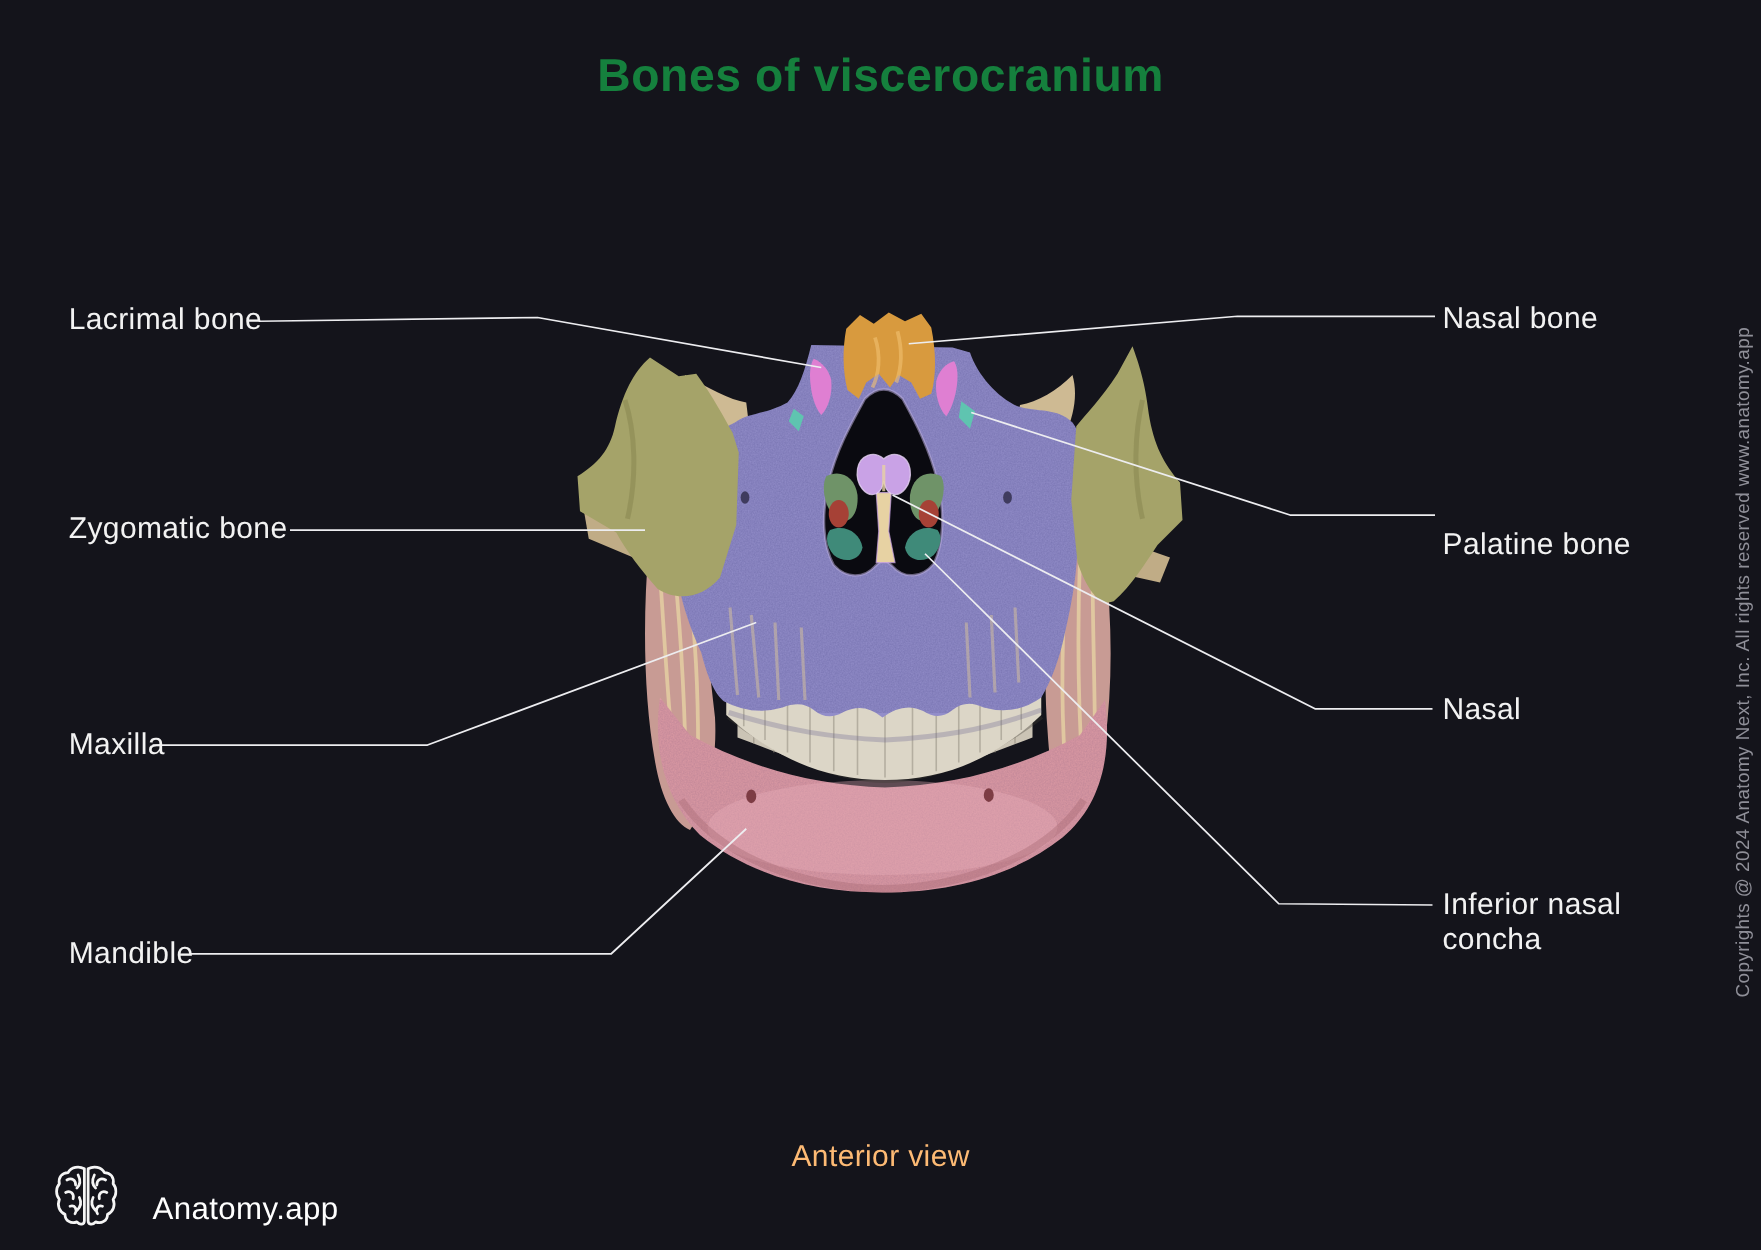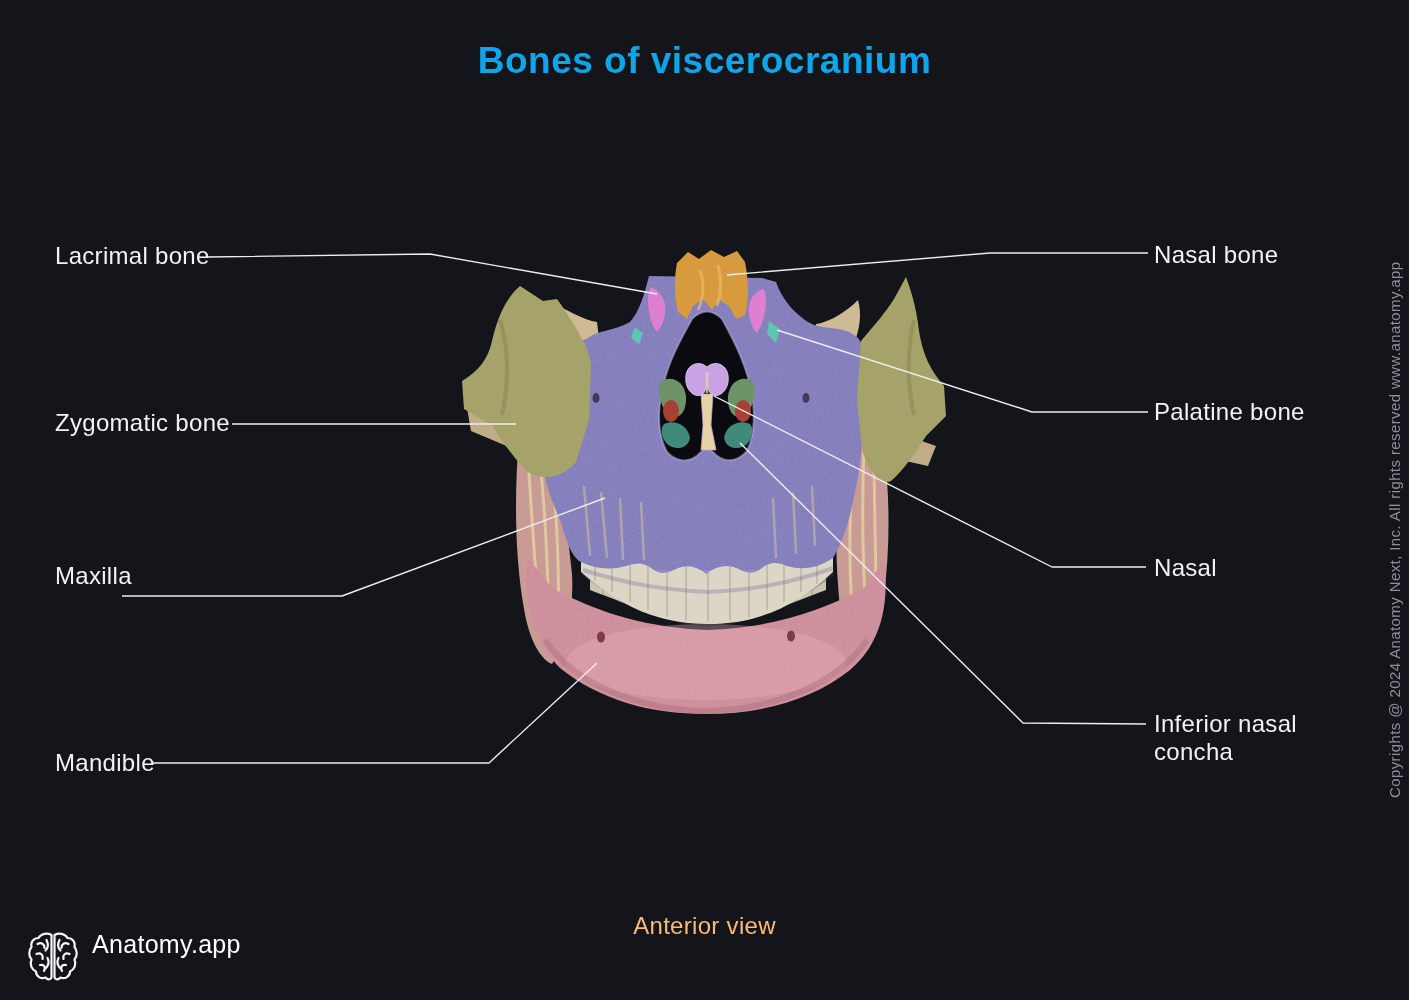--- a/index.html
+++ b/index.html
@@ -2,38 +2,38 @@
 <html><head>
 <meta charset="utf-8">
 <style>
   html,body{margin:0;padding:0;background:#14141b;}
   .canvas{
     position:relative;width:1409px;height:1000px;overflow:hidden;
     background:#14141b;font-family:"Liberation Sans",sans-serif;
   }
   .page-title{
     position:absolute;left:0;top:40px;width:100%;text-align:center;
-    font-size:37px;font-weight:700;color:#0ea5e9;letter-spacing:.5px;
+    font-size:37px;font-weight:700;color:#15803d;letter-spacing:.5px;
   }
   .skull-svg{position:absolute;left:0;top:0;width:1409px;height:1000px;}
   .bone-label{
     position:absolute;transform:translateY(-50%);
     font-size:24px;font-weight:400;color:#f2f2f2;letter-spacing:.3px;line-height:28px;
   }
   .lbl-left{left:39px;margin-left:16px;}
   .lbl-right{left:1154px;}
   .lbl-lacrimal{top:256px;} .lbl-zygomatic{top:423px;}
-  .lbl-maxilla{top:576px;}  .lbl-mandible{top:763px;}
-  .lbl-nasal{top:255px;}    .lbl-palatine{top:412px;}
+  .lbl-maxilla{top:596px;}  .lbl-mandible{top:763px;}
+  .lbl-nasal{top:255px;}    .lbl-palatine{top:436px;}
   .lbl-vomer{top:568px;}    .lbl-concha{top:738px;width:175px;}
   .view-label{
     position:absolute;left:0;top:912px;width:100%;text-align:center;
     font-size:24px;font-weight:500;color:#fdba74;letter-spacing:.3px;
   }
-  .brand{position:absolute;left:28px;top:930px;display:flex;align-items:flex-start;gap:14px;}
+  .brand{position:absolute;left:44px;top:930px;display:flex;align-items:flex-end;gap:28px;}
   .brand-name{font-size:25px;font-weight:400;color:#ffffff;letter-spacing:.3px;}
   .copyright{
     position:absolute;top:250px;right:6px;height:548px;
     writing-mode:vertical-rl;transform:rotate(180deg);
     font-size:15px;color:#8f8f98;letter-spacing:.4px;white-space:nowrap;
   }
 </style>
 </head>
 <body>
 

